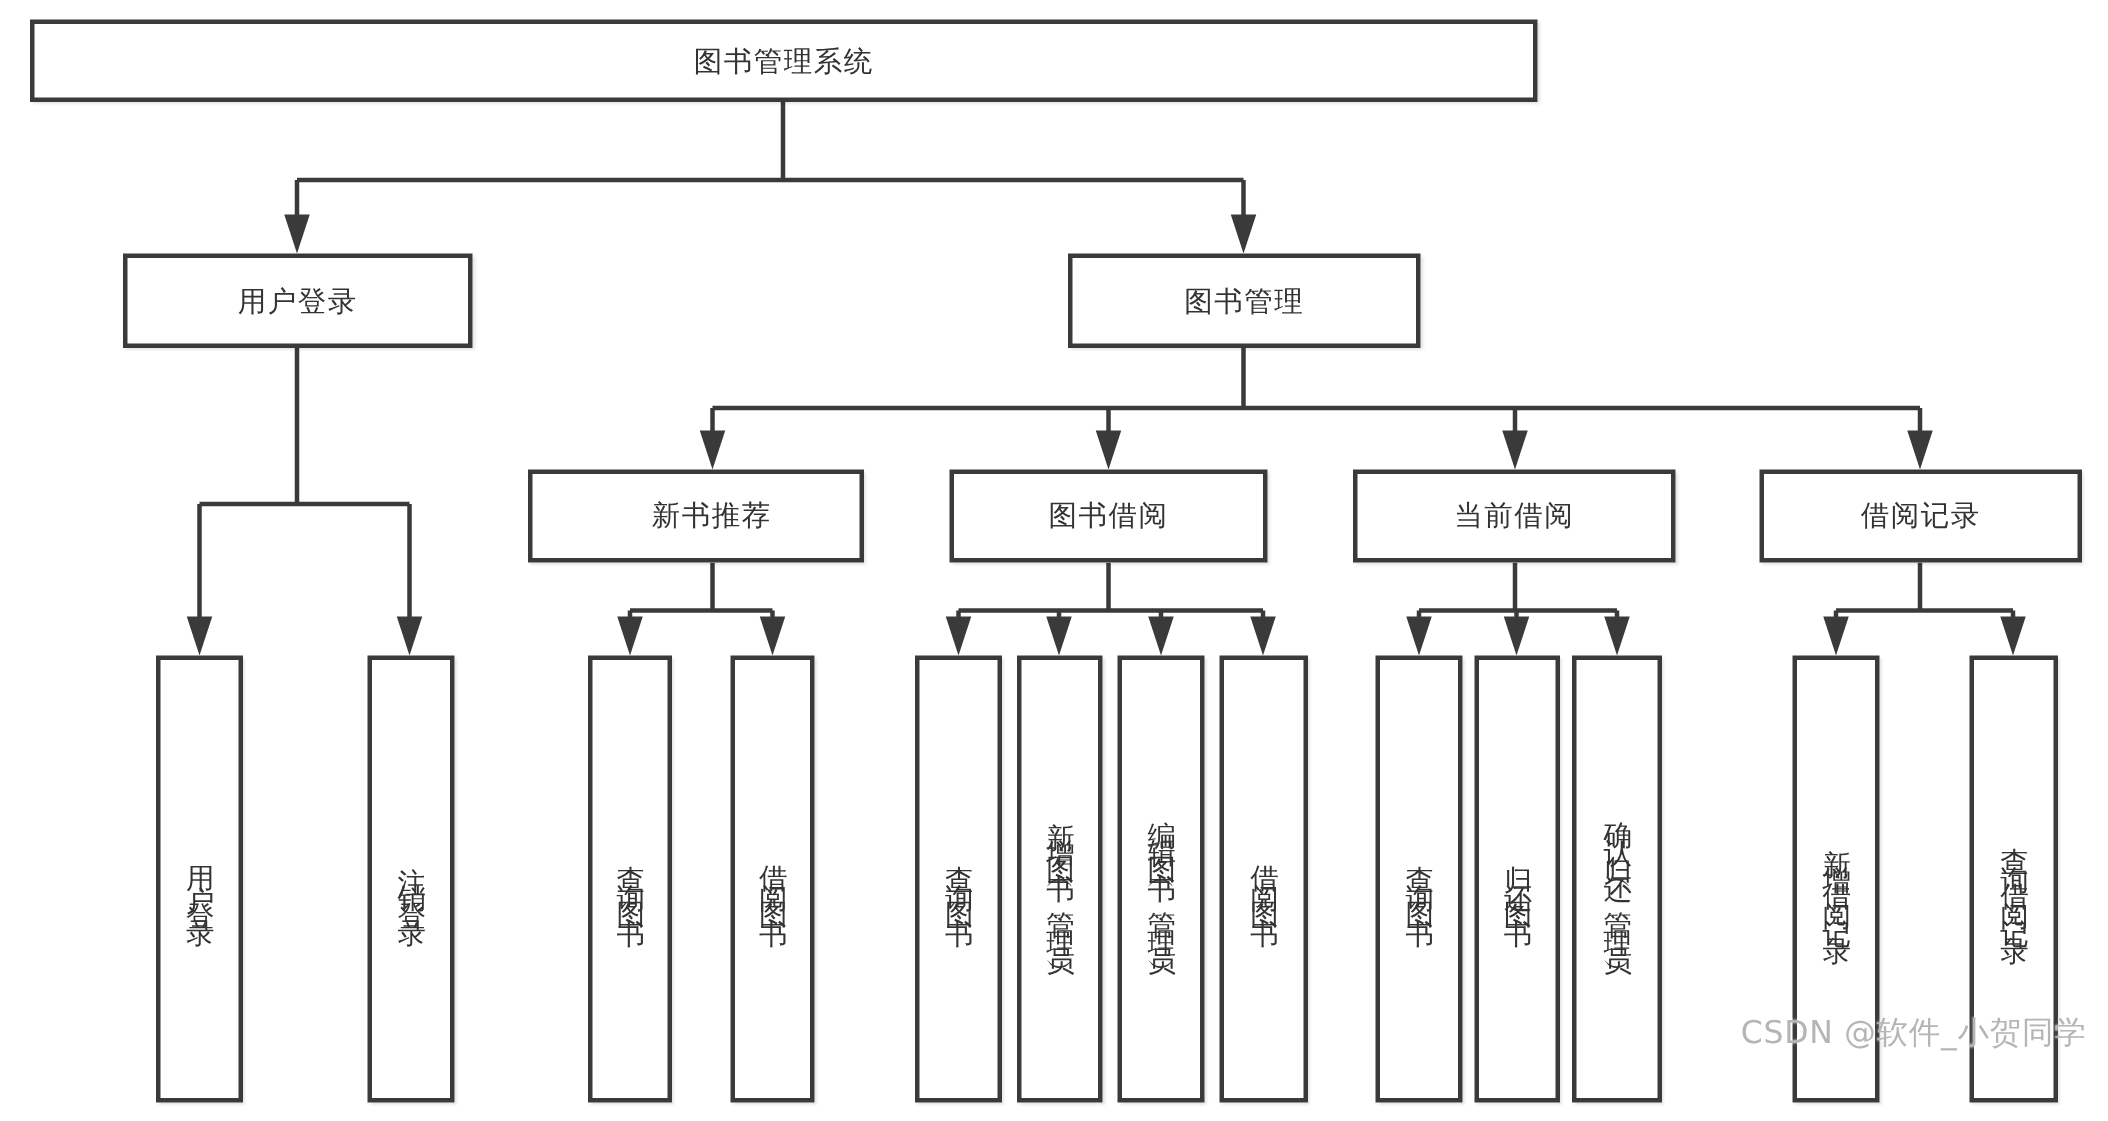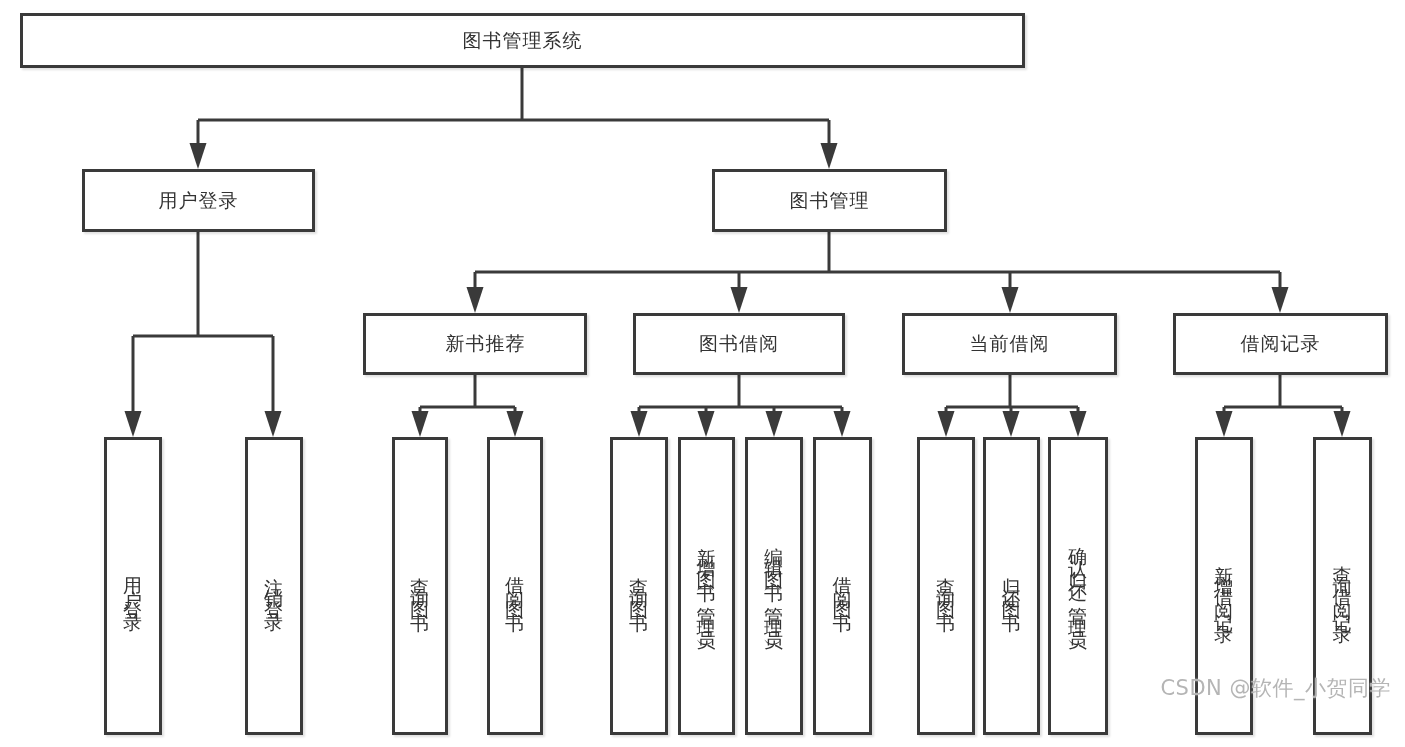--- a/index.html
+++ b/index.html
@@ -94,21 +94,21 @@
     <span class="hlabel">图书管理系统</span>
   </div>
 
   <div class="node lvl2" style="left:82px;width:233px;">
     <span class="hlabel">用户登录</span>
   </div>
   <div class="node lvl2" style="left:712px;width:235px;font-family:Liberation Serif, serif;">
     <span class="hlabel">图书管理</span>
   </div>
 
-  <div class="node lvl3" style="left:363px;width:224px;padding-left:21px;">
+  <div class="node lvl3" style="left:352px;width:224px;padding-left:21px;">
     <span class="hlabel">新书推荐</span>
   </div>
   <div class="node lvl3" style="left:633px;width:212px;justify-content:center;">
     <span class="hlabel">图书借阅</span>
   </div>
   <div class="node lvl3" style="left:1173px;width:215px;">
     <span class="hlabel">借阅记录</span>
   </div>
   <div class="node lvl3" style="left:902px;width:215px;">
     <span class="hlabel">当前借阅</span>

